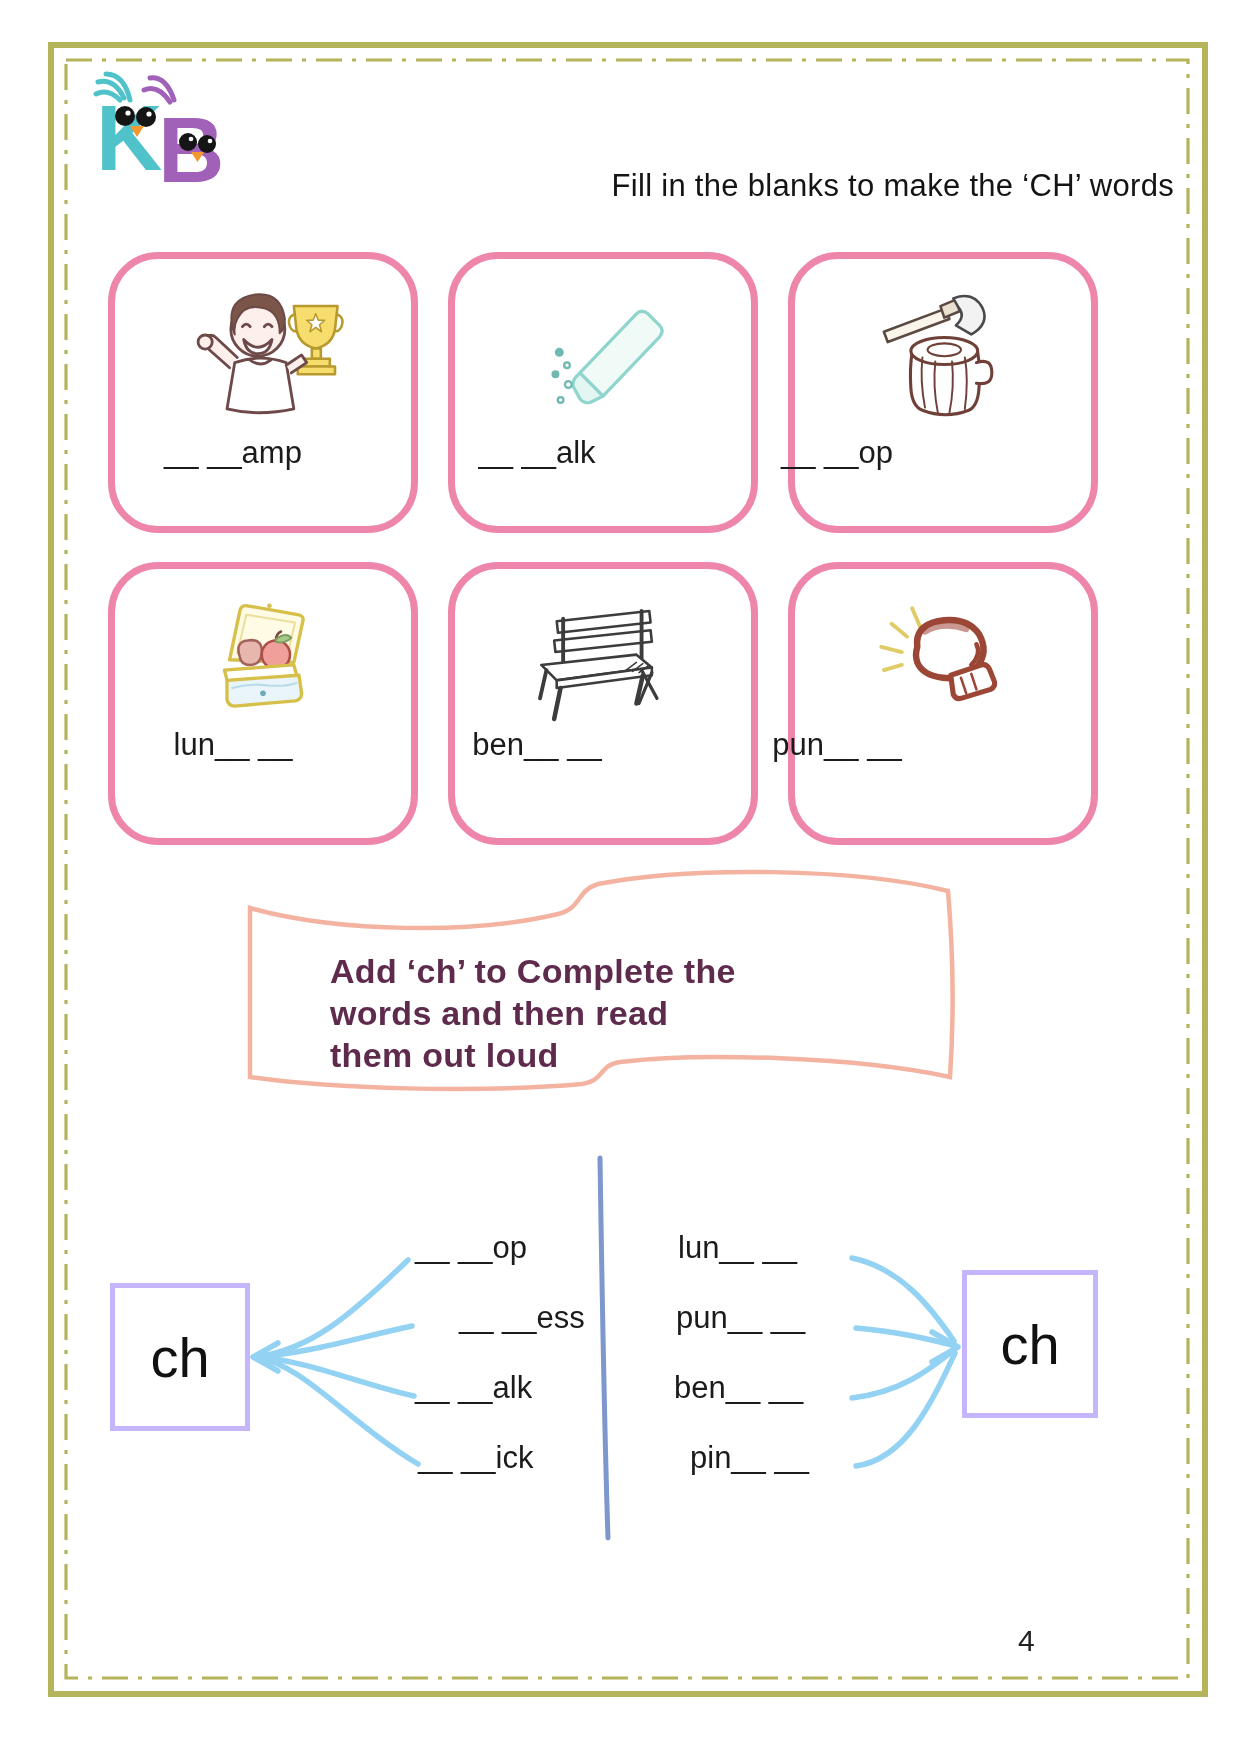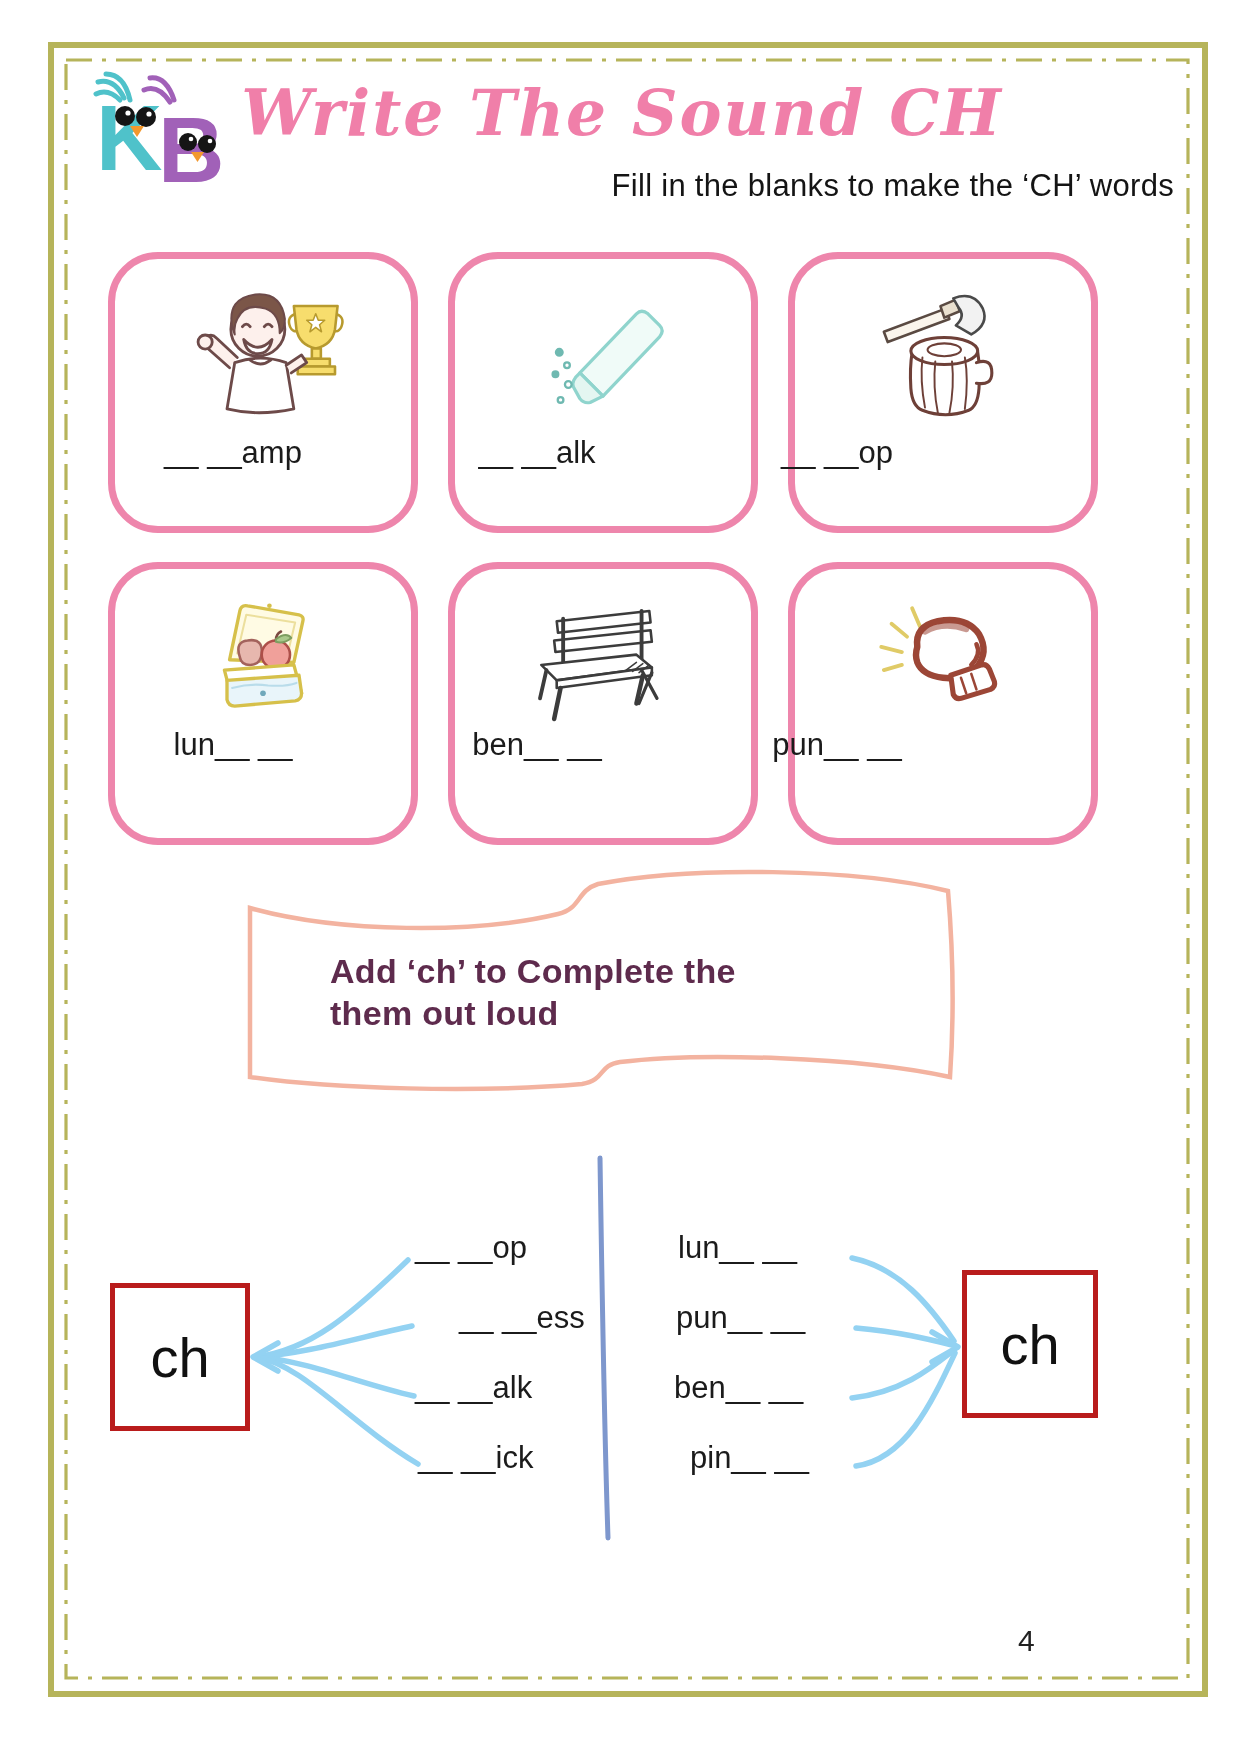--- a/index.html
+++ b/index.html
@@ -42,21 +42,21 @@
   .c3 .word { transform:translateX(-106px); }
 
   .instruction {
     left:330px; top:930px; width:520px;
     font-size:34px; line-height:42px; font-weight:bold;
     color:#5e2b4d; letter-spacing:0.3px;margin-top:20px;
   }
 
   .ch-box {
     position:absolute; z-index:1; box-sizing:border-box;
-    border:5px solid #b91c1c; background:#ffffff;
+    border:5px solid #c4b5fd; background:#ffffff;
     display:flex; align-items:center; justify-content:center;
     font-size:56px; color:#111111;
   }
   .ch-left  { left:110px; top:1283px; width:140px; height:148px; }
   .ch-right { left:962px; top:1270px; width:136px; height:148px; }
 
   .mword { position:absolute; z-index:1; font-size:31px; color:#1b1b1b; white-space:pre; }
 
   .footer {
     left:120px; right:0; top:1642px; text-align:center;
@@ -109,21 +109,20 @@
         <path d="M92 36 Q80 18 66 24"></path>
     </g>
     <text x="80" y="116" font-size="92" font-weight="bold" fill="#a161b8">B</text>
     <circle cx="110" cy="76" r="9" fill="#151515"></circle>
     <circle cx="129" cy="78" r="9" fill="#151515"></circle>
     <circle cx="113" cy="73" r="2.3" fill="#ffffff"></circle>
       <circle cx="132" cy="75" r="2.3" fill="#ffffff"></circle>
     <polygon points="113,86 126,86 119.5,96" fill="#f2982e"></polygon>
   </svg>
 
-  <div class="layer title">Write The Sound CH</div>
   <div class="layer subtitle">Fill in the blanks to make the ‘CH’ words</div>
 
   <div class="card r1 c1">
     <div class="img">
       <svg viewBox="0 0 140 120">
         <g fill="none" stroke="#6d4a49" stroke-width="2.2" stroke-linecap="round" stroke-linejoin="round">
           <g stroke="#b79a2e" fill="#f7dd6d" stroke-width="2">
             <path d="M96 26 Q88 28 91 36 Q93 41 98 39" fill="none"></path>
             <path d="M126 26 Q134 28 131 36 Q129 41 124 39" fill="none"></path>
             <path d="M94 20 L128 20 L126 38 Q124 50 111 53 Q98 50 96 38 Z"></path>
@@ -254,20 +253,21 @@
           <path d="M76 66 L100 58 Q104 57 106 61 L110 71 Q111 75 107 77 L84 84 Q80 85 78 81 Z" stroke-width="4"></path>
           <path d="M84 68 L88 80 M92 65 L96 77" stroke-width="2" fill="none"></path>
         </g>
       </svg>
     </div>
     <div class="word">pun__ __</div>
   </div>
 
   <div class="layer instruction">
     <div>Add ‘ch’ to Complete the</div>
+    <div>words and then read</div>
     <div>them out loud</div>
   </div>
 
   <div class="ch-box ch-left">ch</div>
   <div class="ch-box ch-right">ch</div>
 
   <div class="mword" style="left:415px; top:1230px;">__ __op</div>
   <div class="mword" style="left:415px; top:1300px;margin-left:44px;">__ __ess</div>
   <div class="mword" style="left:415px; top:1370px;">__ __alk</div>
   <div class="mword" style="left:418px; top:1440px;">__ __ick</div>

